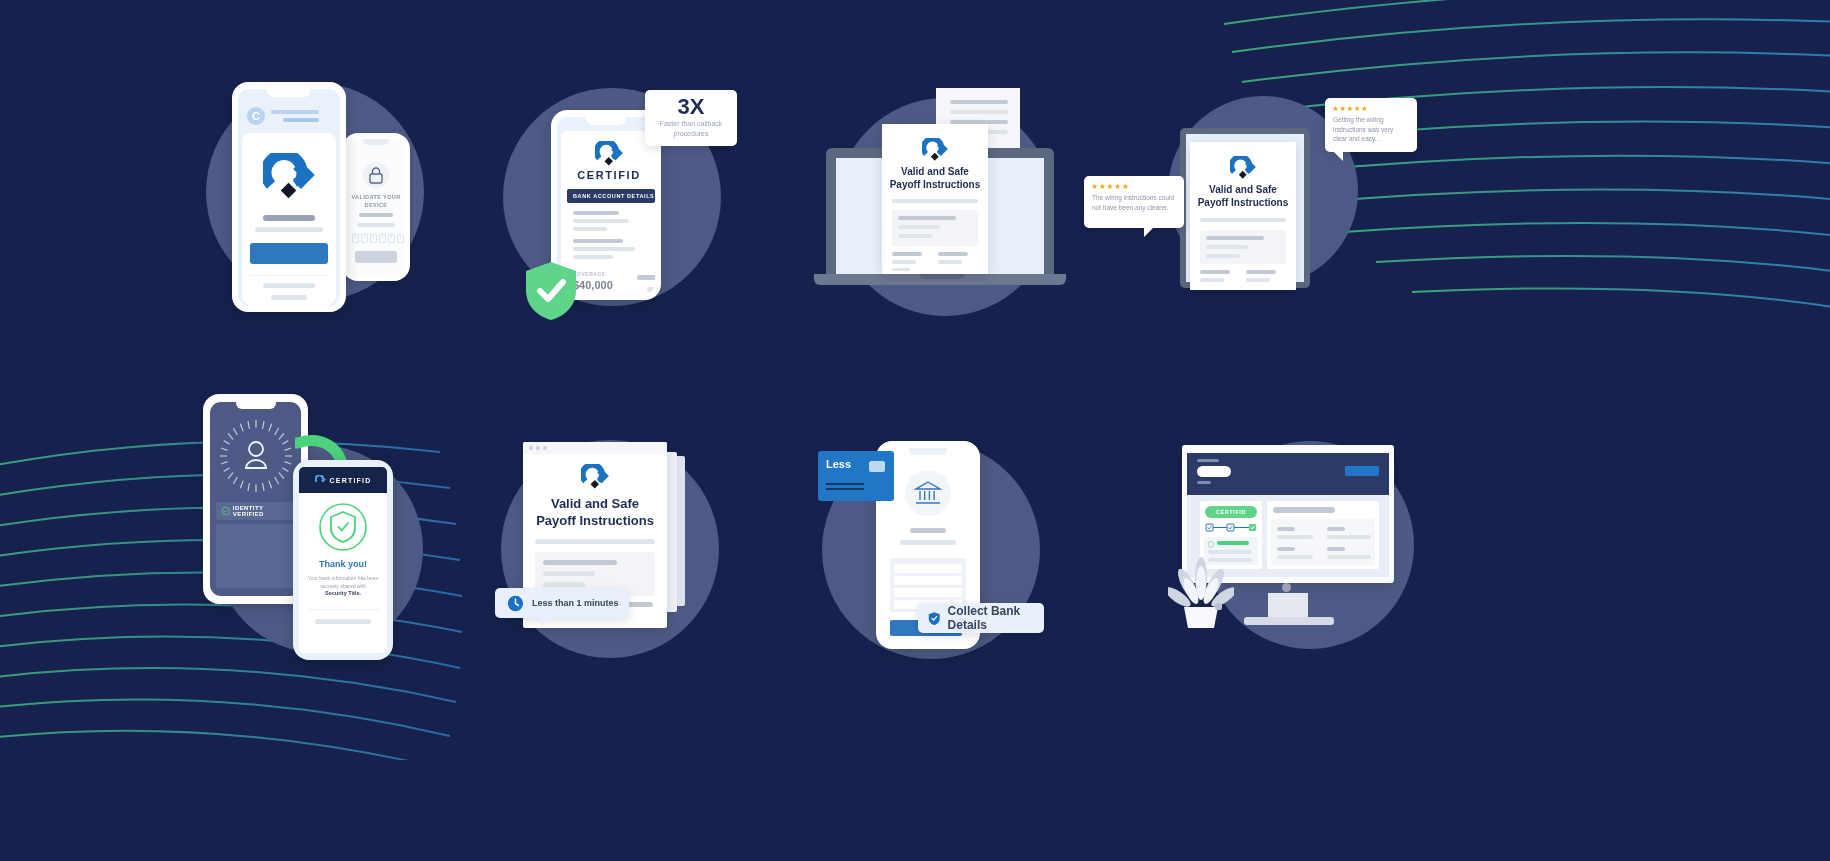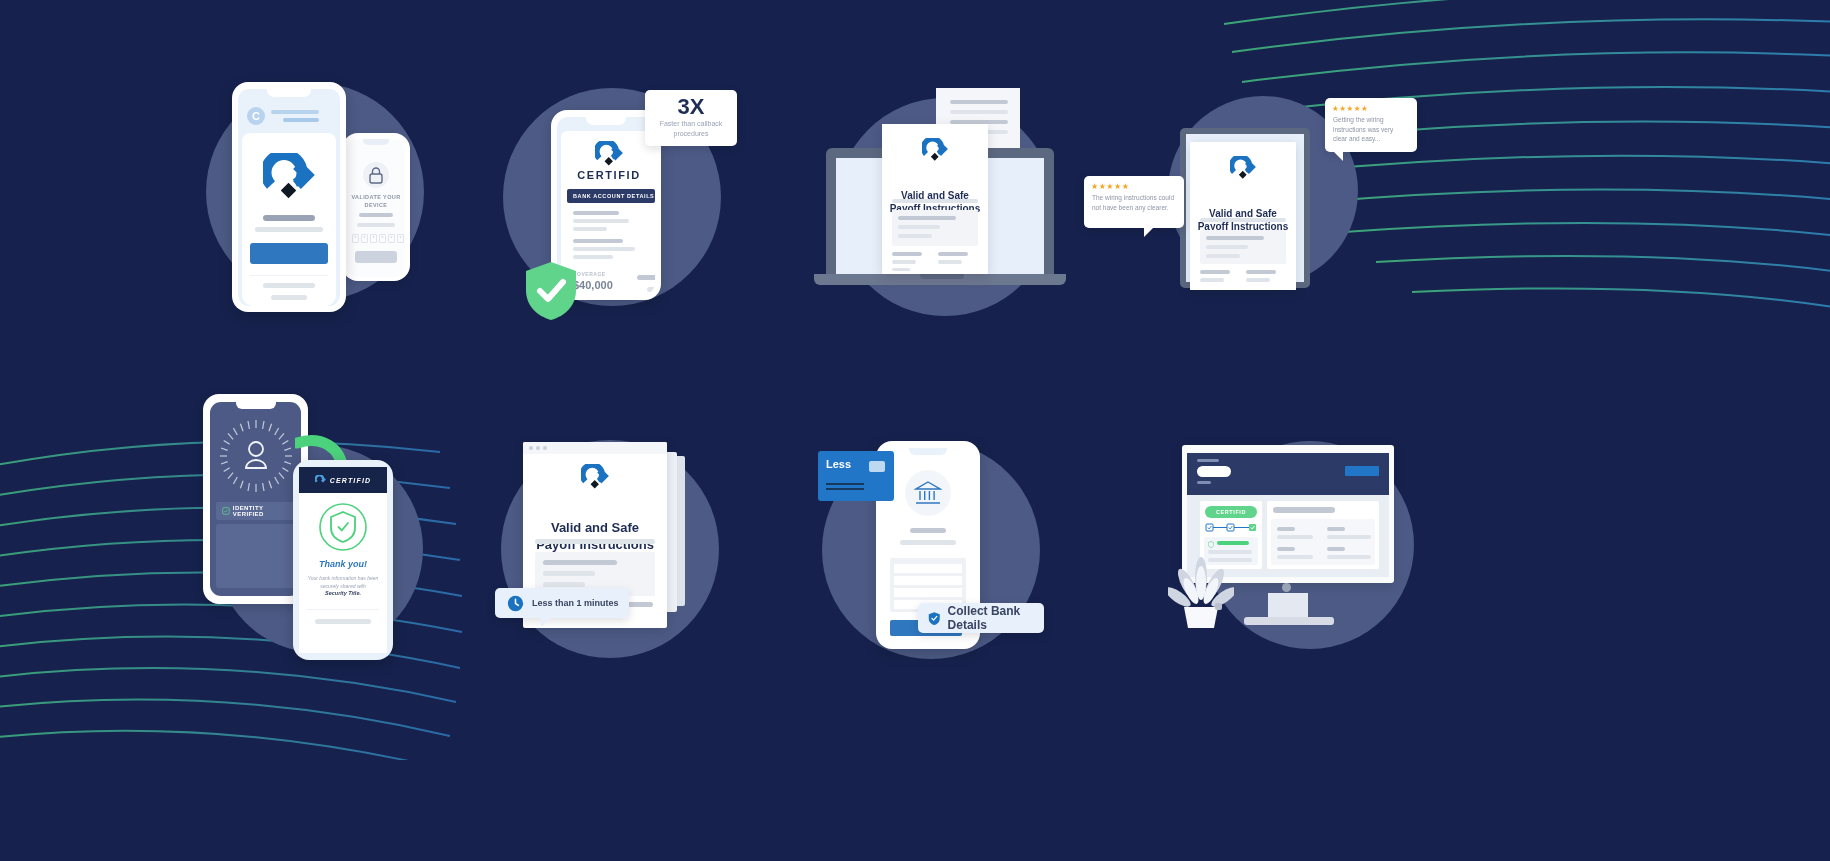--- a/index.html
+++ b/index.html
@@ -28,21 +28,21 @@
     position: absolute; background: #ffffff; border-radius: 5px;
     box-shadow: 0 3px 10px rgba(0,0,0,.13);
   }
   .callout-txt { color: #9aa3b5; }
 
   .stars { color: #f5a623; letter-spacing: .5px; }
 
   .bigstat { color: #1f2d55; font-weight: 700; }
 
   
-  .ttl { color: #1f2d55; font-weight: 700; text-align: center; line-height: 1.25; margin-top: 24px; }
+  .ttl { color: #1f2d55; font-weight: 700; text-align: center; line-height: 1.25; }
 
   .greenshield { position: absolute; }
 
   .scr { position:absolute; background:#fff; }
   .ln { position:absolute; border-radius:20px; background:#dfe3ea; }
   .ln.d { background:#c3c9d4; }
   .ln.dd { background:#9aa3b5; }
 </style>
 </head>
 <body>
@@ -306,21 +306,21 @@
         <div style="position:absolute;left:6px;top:122px;right:6px;bottom:8px;background:#5a6894;border-radius:3px;"></div>
       </div>
     </div>
 
     <svg style="position:absolute;left:100px;top:48px;" width="62" height="60" viewBox="0 0 62 60">
       <path d="M2 10 C26 2 46 14 48 38" stroke="#4cd17c" stroke-width="11" fill="none" stroke-linecap="round"></path>
       <path d="M33 30 L48 56 L62 30 Z" fill="#4cd17c"></path>
     </svg>
 
     <div class="phone" style="left:98px;top:75px;width:100px;height:200px;background:#e9f1fb;box-shadow:0 4px 14px rgba(0,0,0,.2);">
-      <div style="position:absolute;left:6px;top:7px;right:6px;bottom:7px;background:#fff;border-radius:0;overflow:hidden;font-style:italic;">
+      <div style="position:absolute;left:6px;top:7px;right:6px;bottom:7px;background:#fff;border-radius:5px;overflow:hidden;">
         <div style="position:absolute;left:0;right:0;top:0;height:26px;background:#17244a;display:flex;align-items:center;justify-content:center;gap:4px;">
           <svg width="11" height="10" viewBox="0 0 52 48">
             <path d="M8 32 A18 18 0 1 1 34 32 L44 22 L34 12" fill="none" stroke="#4b9fe0" stroke-width="11"></path>
             <path d="M30 26 L46 18 L34 34 Z" fill="#4b9fe0"></path>
             <rect x="20" y="32" width="11" height="11" transform="rotate(45 25.5 37.5)" fill="#17244a"></rect>
           </svg>
           <span style="color:#fff;font-size:7px;font-weight:700;letter-spacing:1.2px;">CERTIFID</span>
         </div>
         <svg style="position:absolute;left:50%;margin-left:-24px;top:36px;" width="48" height="48" viewBox="0 0 48 48">
           <circle cx="24" cy="24" r="23" stroke="#4cd17c" stroke-width="1.6" fill="none"></circle>

